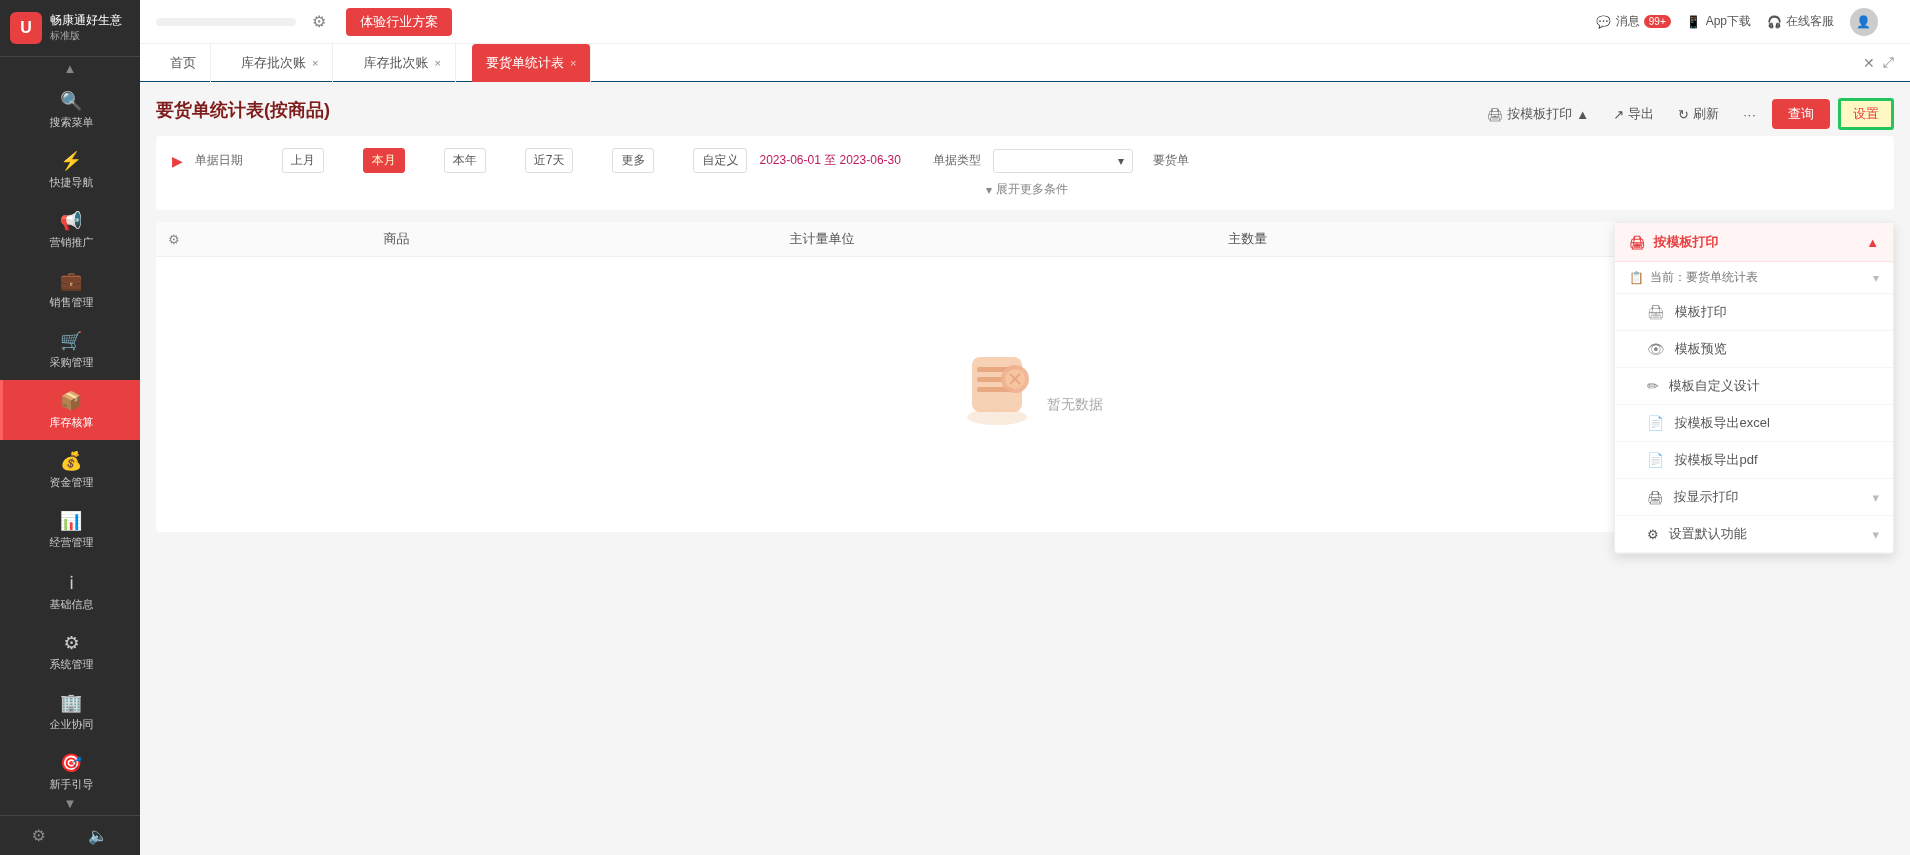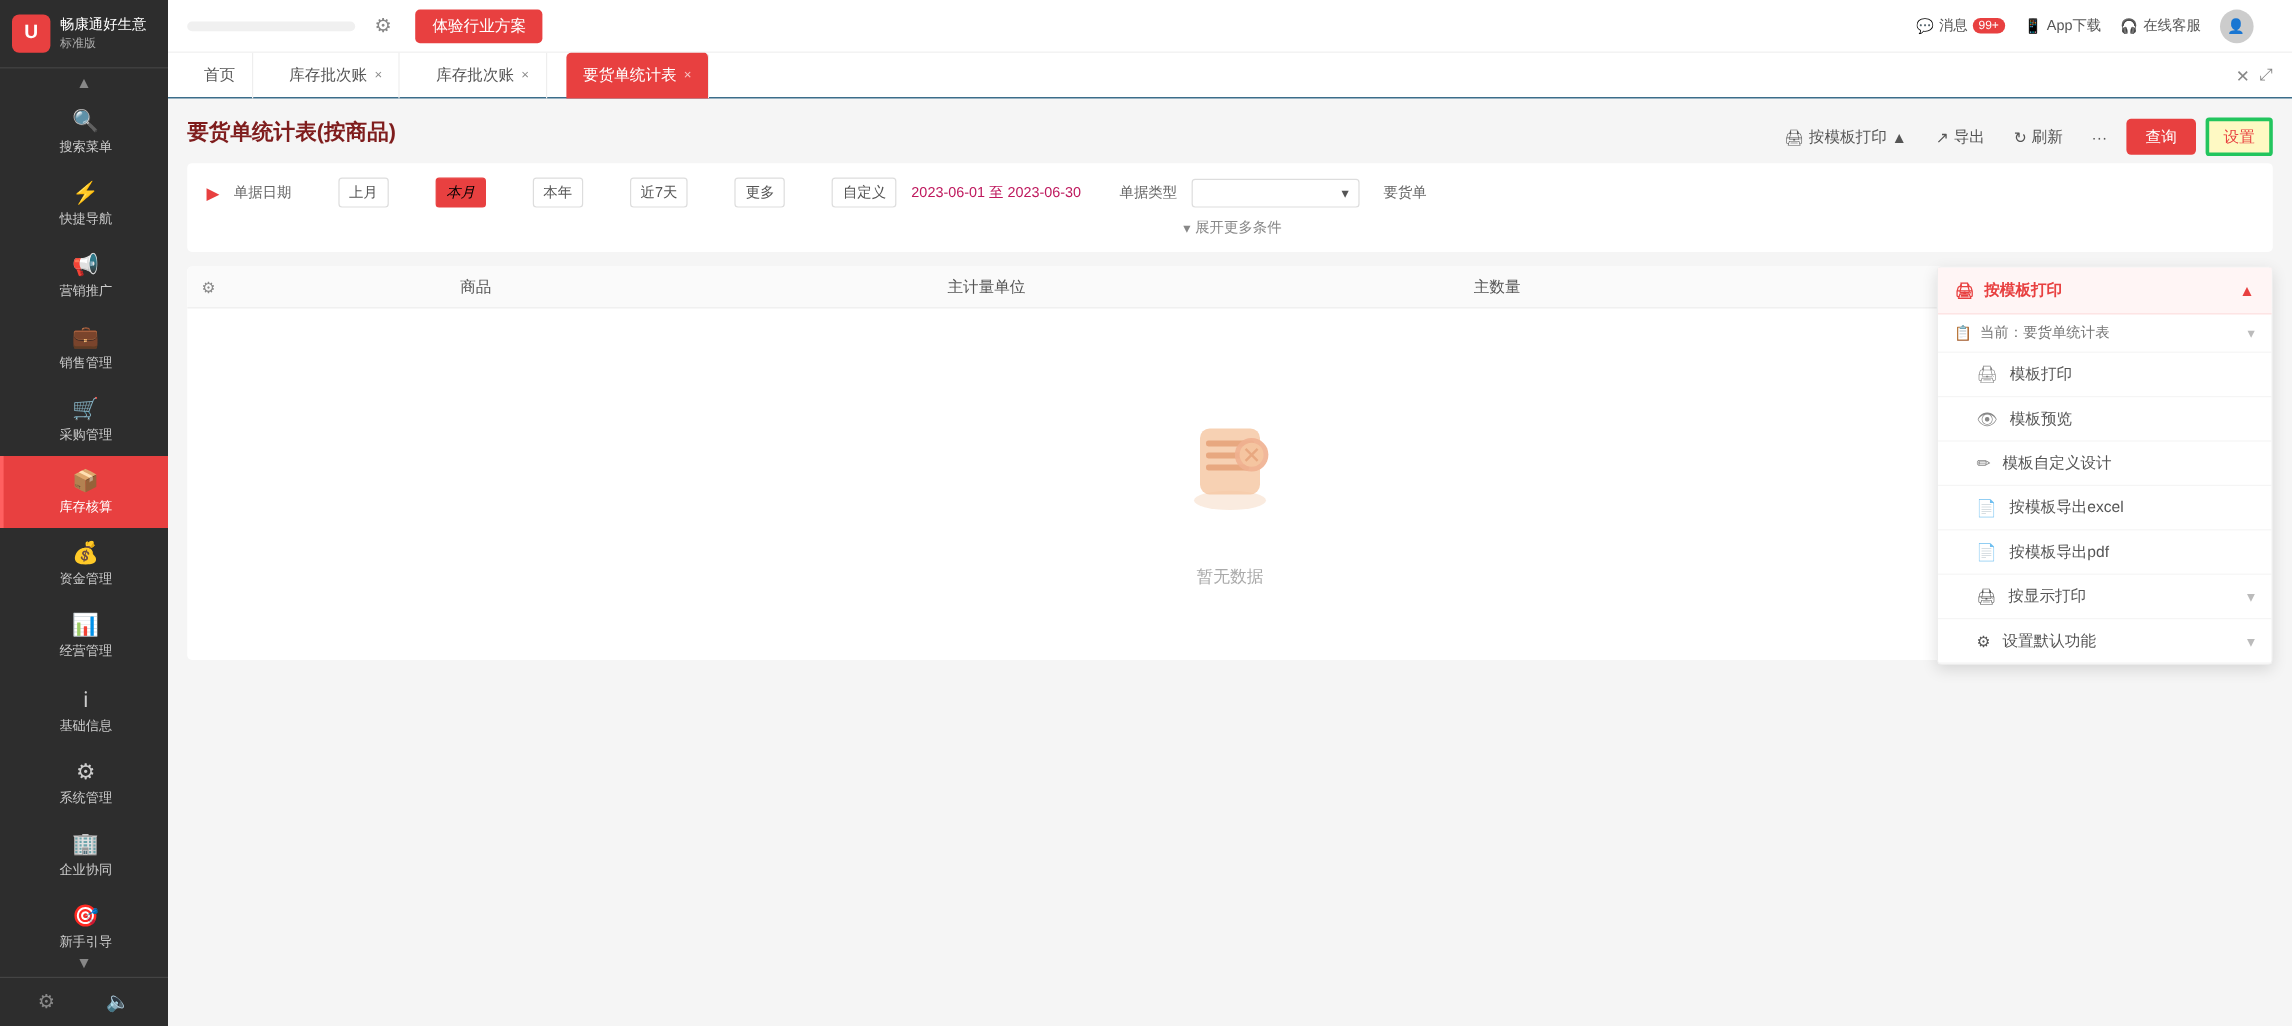--- a/index.html
+++ b/index.html
@@ -198,21 +198,21 @@
       margin: 0 auto;
     }
     .filter-expand-btn span { margin-left: 4px; }
 
     .filter-label { color: #666; font-size: 12px; white-space: nowrap; }
     .date-btn {
       padding: 3px 8px; border: 1px solid #ddd; border-radius: 3px;
       background: #fff; font-size: 12px; cursor: pointer; color: #555; margin-left: 27px;
     }
     .date-btn.active {
-      background: #e84040; color: #000000; border-color: #e84040; font-style: italic;
+      background: #e84040; color: #fef9c3; border-color: #e84040;
     }
     .date-range { font-size: 12px; color: #be185d; }
 
     .filter-select {
       display: flex; align-items: center;
       border: 1px solid #ddd; border-radius: 3px;
       padding: 4px 8px; background: #fff;
       font-size: 12px; color: #555; cursor: pointer;
       min-width: 140px; justify-content: space-between;
     }
@@ -237,21 +237,21 @@
     .col-header {
       flex: 1;
       font-size: 13px;
       color: #555;
       font-weight: 500;
       text-align: center;
     }
 
     .table-empty {
       display: flex;
-      flex-direction: column;
+      flex-direction: row;
       align-items: center;
       justify-content: center;
       padding: 80px 0 60px;
     }
     .empty-icon {
       font-size: 80px;
       color: #f5c5a3;
       margin-bottom: 16px;
     }
     .empty-text {

